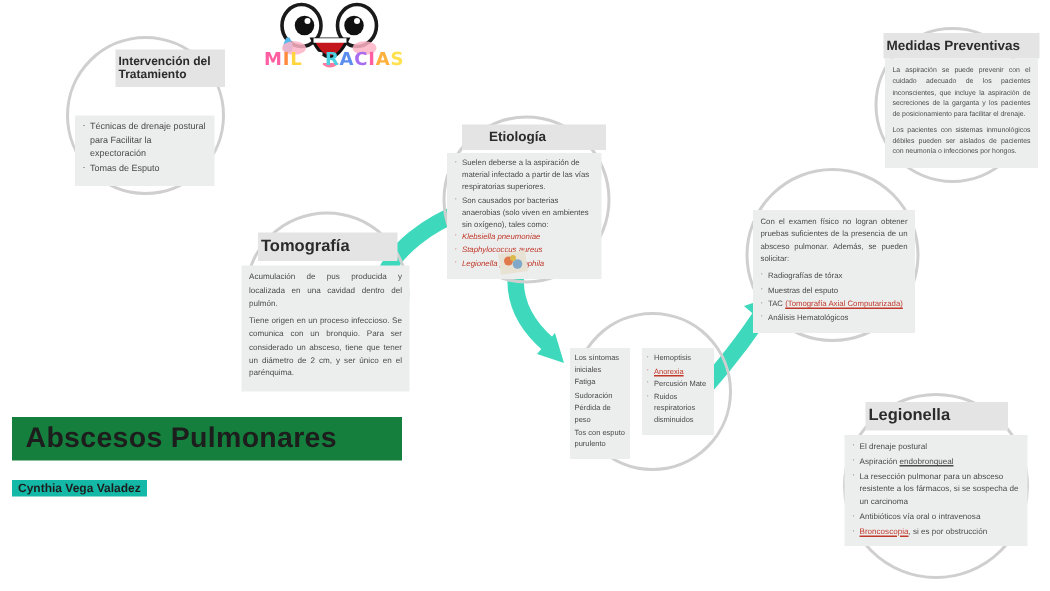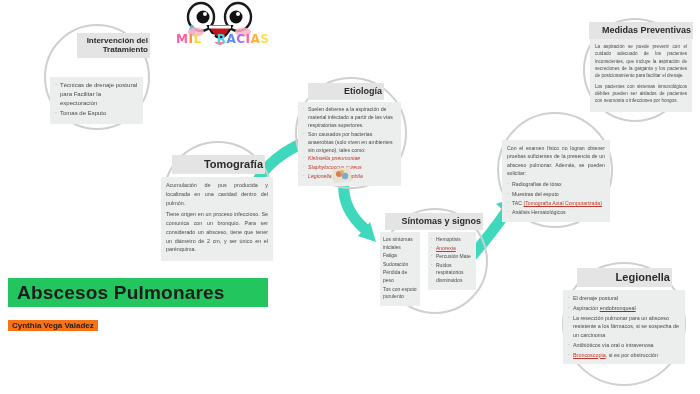--- a/index.html
+++ b/index.html
@@ -3,38 +3,38 @@
 <meta charset="utf-8">
 <style>
   html,body{margin:0;padding:0;background:#ffffff;}
   body{width:700px;height:394px;position:relative;overflow:hidden;
        font-family:"Liberation Sans","DejaVu Sans",sans-serif;color:#3a3a3a;}
   #canvas{position:absolute;left:0;top:0;width:700px;height:394px;}
 
   
   .ring{position:absolute;border-radius:50%;border:2px solid #cfcfcf;box-sizing:border-box;}
   .ttl{position:absolute;background:#e4e4e5;color:#2b2b2b;font-weight:bold;
-       text-align:right;box-sizing:border-box;line-height:1.18;}
+       text-align:left;box-sizing:border-box;line-height:1.18;}
   .body{position:absolute;background:#eceded;color:#4a4a4a;box-sizing:border-box;}
 
   ul.b{list-style:none;margin:0;padding:0;}
   ul.b li{position:relative;padding-left:5px;margin:0 0 1px 0;}
   ul.b li:before{content:"\00B7";position:absolute;left:0;top:-1px;}
   ul.b li.nb{padding-left:0;}
   ul.b li.nb:before{content:"";}
   .red{color:#c0392b;font-style:italic;}
   .redu{color:#c0392b;text-decoration:underline;}
   .u{text-decoration:underline;}
   p.j{margin:0 0 3px 0;text-align:justify;}
 
   
-  #titlebar{position:absolute;left:8px;top:278px;width:260px;height:29px;background:#22c55e;}
+  #titlebar{position:absolute;left:8px;top:278px;width:260px;height:29px;background:#15803d;}
   #titlebar span{position:absolute;left:9px;top:4px;font-size:19px;font-weight:bold;
        color:#1d1d1d;letter-spacing:.2px;font-family:"Liberation Sans",sans-serif;}
-  #author{position:absolute;left:8px;top:320px;background:#f97316;padding:1px 4px;
+  #author{position:absolute;left:8px;top:320px;background:#14b8a6;padding:1px 4px;
        font-size:8px;font-weight:bold;color:#1d1d1d;}
 
   
   #doodle{position:absolute;left:168px;top:2px;width:104px;height:50px;}
   #gracias{position:absolute;left:176px;top:32px;font-size:12px;font-weight:bold;
        letter-spacing:.5px;font-family:"DejaVu Sans",sans-serif;}
   #gracias i{font-style:normal;}
   .svgico{position:absolute;}
   svg{display:block;overflow:visible;}
 </style>
@@ -68,39 +68,38 @@
   </div>
 
   <div class="ring" style="left:163px;top:141px;width:110px;height:110px;"></div>
   <div class="ttl" style="left:172px;top:155px;width:93px;padding:3px 2px;font-size:11px;">Tomografía</div>
   <div class="body" style="left:161px;top:177px;width:112px;padding:4px 5px;font-size:5.4px;line-height:1.62;">
     <p class="j">Acumulación de pus producida y localizada en una cavidad dentro del pulmón.</p>
     <p class="j">Tiene origen en un proceso infeccioso. Se comunica con un bronquio. Para ser considerado un absceso, tiene que tener un diámetro de 2 cm, y ser único en el parénquima.</p>
   </div>
 
   <div class="ring" style="left:295px;top:77px;width:112px;height:112px;"></div>
-  <div class="ttl" style="left:308px;top:83px;width:76px;padding:3px 2px;font-size:9px;">Etiología</div>
+  <div class="ttl" style="left:308px;top:83px;width:96px;padding:3px 18px;font-size:9px;">Etiología</div>
   <div class="body" style="left:298px;top:102px;width:103px;padding:4px 5px;font-size:5.2px;line-height:1.52;">
     <ul class="b">
       <li>Suelen deberse a la aspiración de material infectado a partir de las vías respiratorias superiores.</li>
       <li>Son causados por bacterias anaerobias (solo viven en ambientes sin oxígeno), tales como:</li>
       <li class="red">Klebsiella pneumoniae</li>
       <li class="red">Staphylococcus aureus</li>
       <li class="red">Legionella pneumophila</li>
     </ul>
   </div>
   <svg class="svgico" style="left:333px;top:168px;" width="18" height="14">
     <rect x="0" y="0" width="18" height="14" fill="#e8e2d4" transform="rotate(-8 9 7)"></rect>
     <circle cx="6" cy="6" r="3" fill="#e07a4c"></circle>
     <circle cx="12" cy="8" r="3.2" fill="#7fa8c9"></circle>
     <circle cx="9" cy="4" r="2" fill="#d9b84c"></circle>
   </svg>
 
   <div class="ring" style="left:382px;top:208px;width:106px;height:106px;"></div>
-  <div class="ttl" style="left:385px;top:213px;width:98px;padding:3px 2px;font-size:9px;">Síntomas y signos</div>
   <div class="body" style="left:380px;top:232px;width:40px;padding:4px 2px 4px 3px;font-size:5px;line-height:1.52;">
     <ul class="b">
       <li class="nb">Los síntomas iniciales</li>
       <li class="nb">Fatiga</li>
       <li class="nb">Sudoración</li>
       <li class="nb">Pérdida de peso</li>
       <li class="nb">Tos con esputo purulento</li>
     </ul>
   </div>
   <div class="body" style="left:428px;top:232px;width:48px;padding:4px 2px 4px 3px;font-size:5px;line-height:1.52;">

